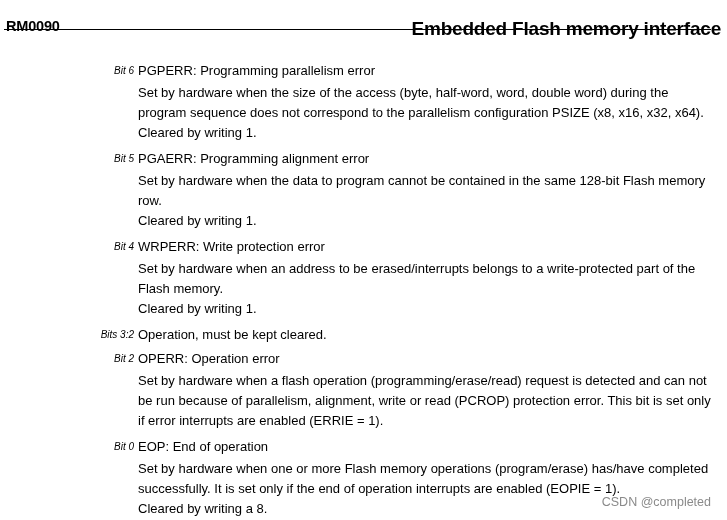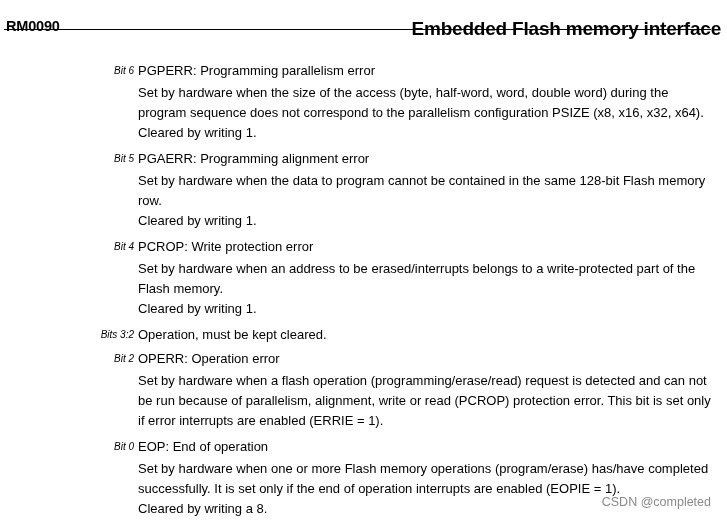--- a/index.html
+++ b/index.html
@@ -118,21 +118,21 @@
     <span class="bit-label">Bit 5</span>
     <div class="title-line"><span class="field-name">PGAERR:</span><span> Programming alignment error</span></div>
     <div class="desc">
       <p>Set by hardware when the data to program cannot be contained in the same 128-bit Flash memory row.</p>
       <p>Cleared by writing 1.</p>
     </div>
   </div>
 
   <div class="entry">
     <span class="bit-label">Bit 4</span>
-    <div class="title-line"><span class="field-name">PCROP:</span><span> Write protection error</span></div>
+    <div class="title-line"><span class="field-name">WRPERR:</span><span> Write protection error</span></div>
     <div class="desc">
       <p>Set by hardware when an address to be erased/interrupts belongs to a write-protected part of the Flash memory.</p>
       <p>Cleared by writing 1.</p>
     </div>
   </div>
 
   <div class="entry" style="">
     <span class="bit-label">Bits 3:2</span>
     <div class="title-line"><span>Operation, must be kept cleared.</span></div>
   </div>

